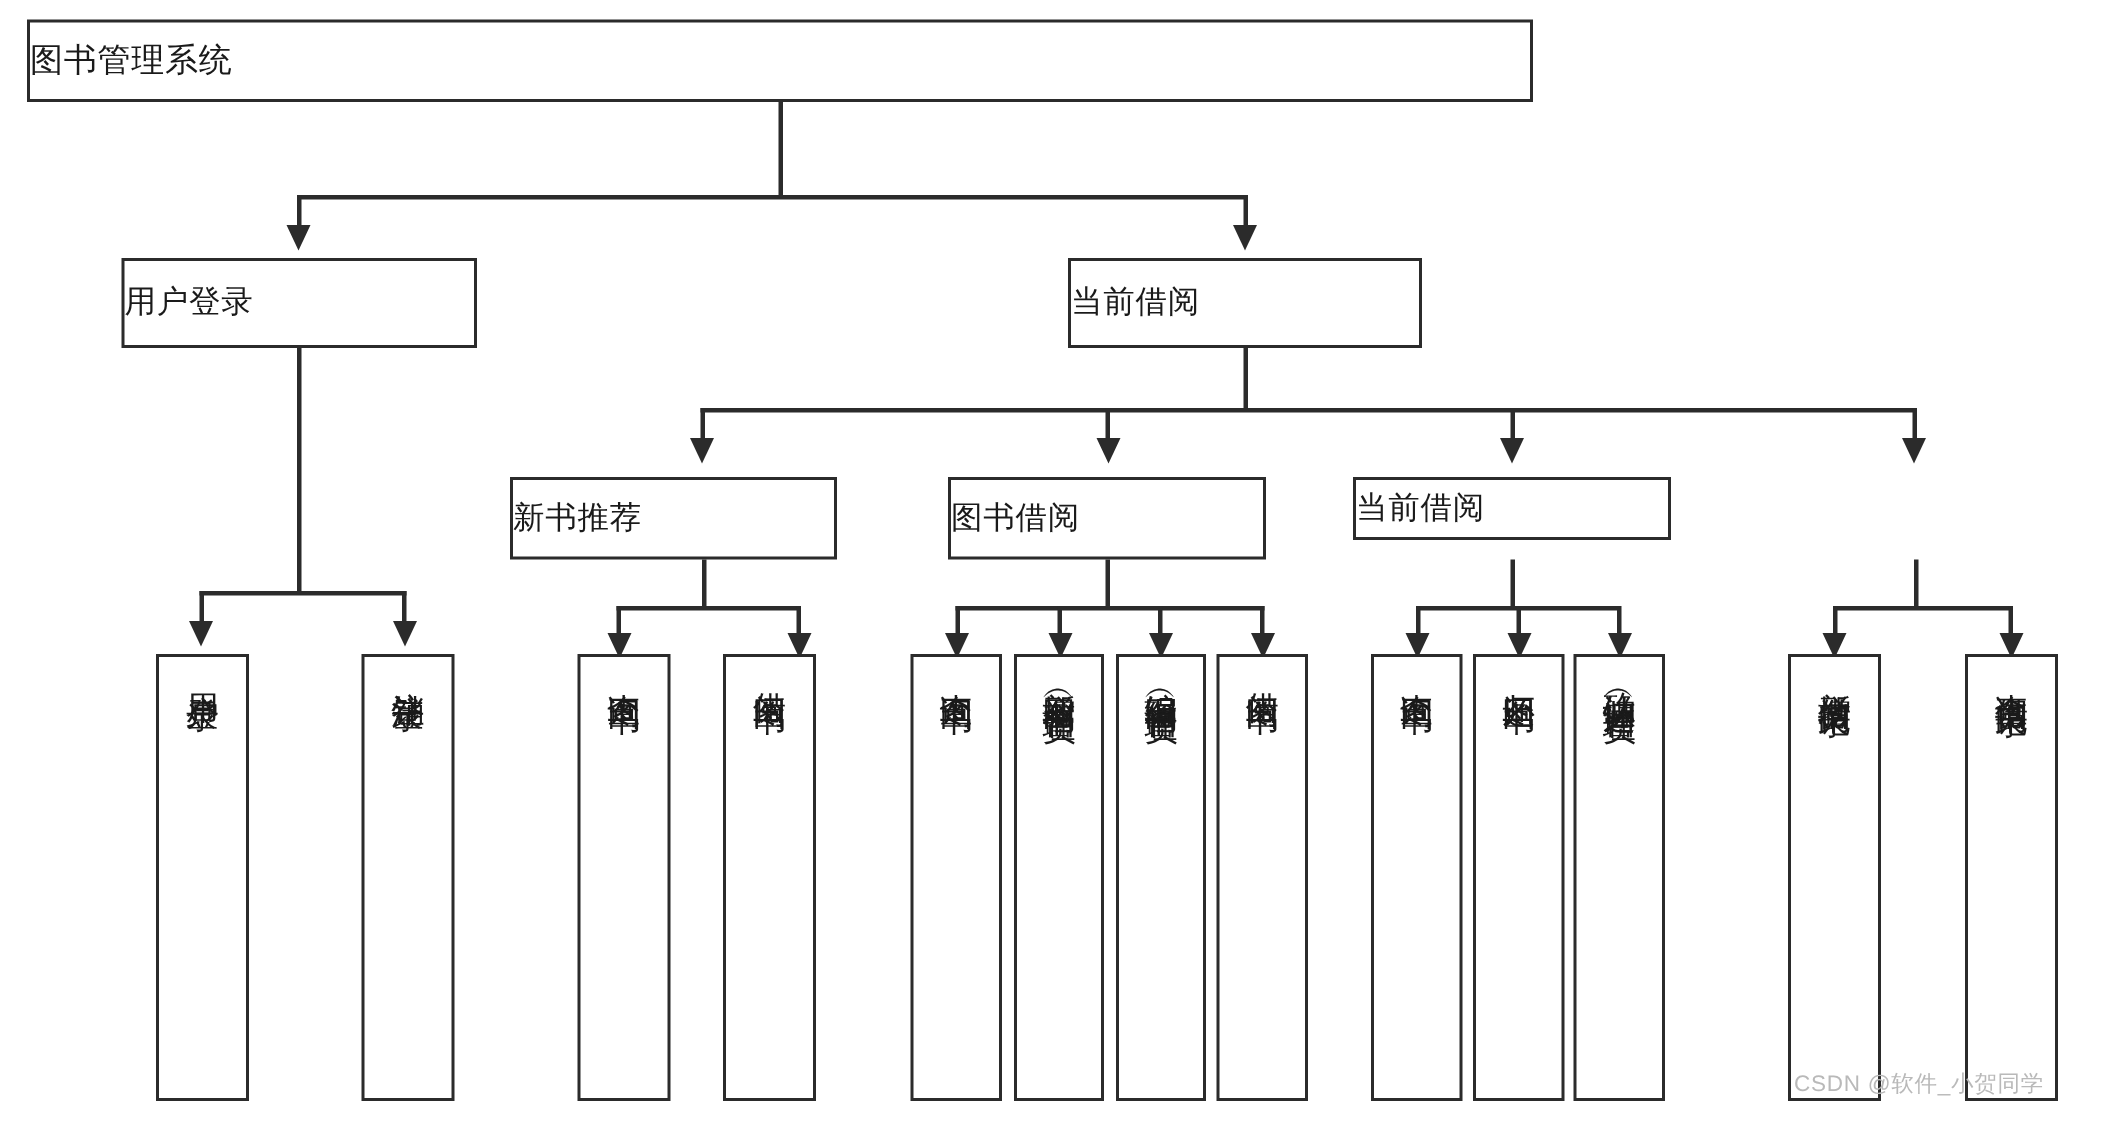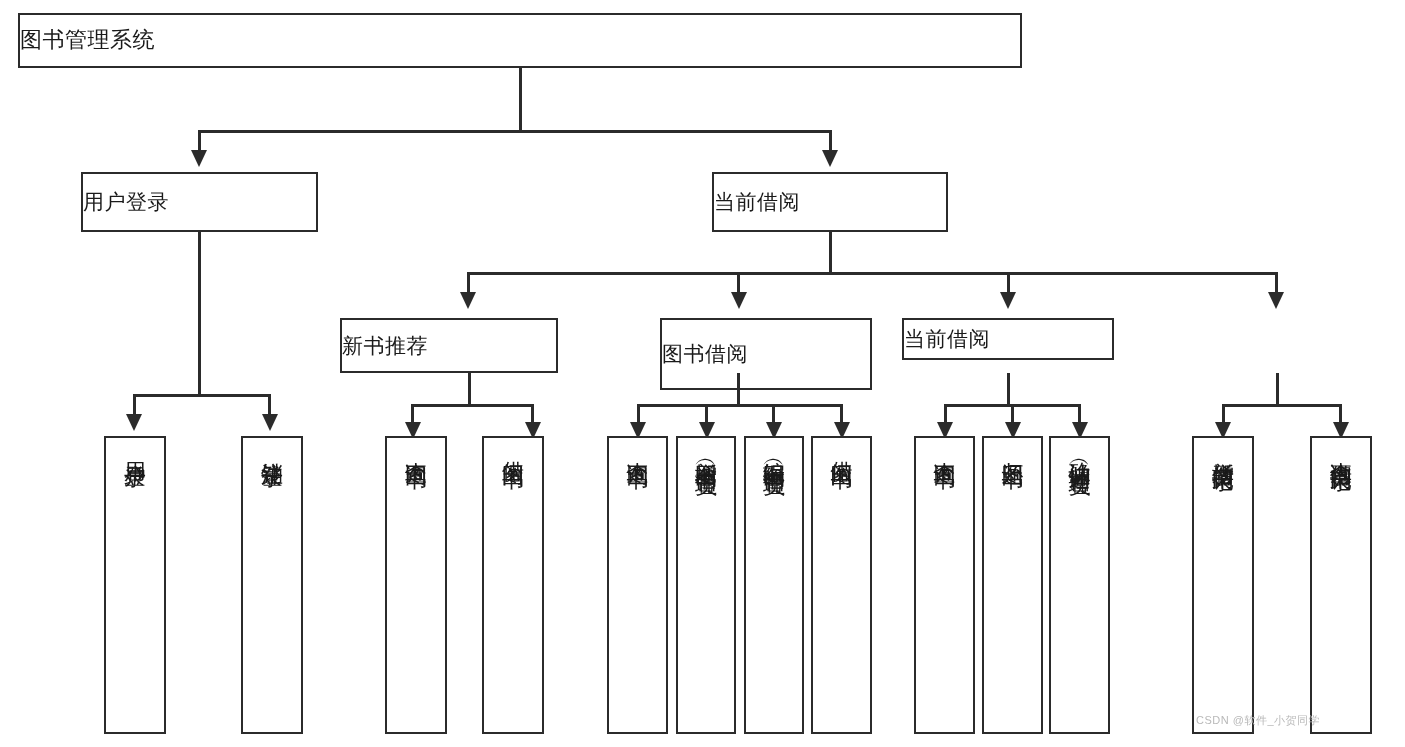--- a/index.html
+++ b/index.html
@@ -68,21 +68,21 @@
     position: absolute;
     width: 0;
     height: 0;
     border-left: 8px solid transparent;
     border-right: 8px solid transparent;
     border-top: 17px solid #2b2b2b;
   }
   .watermark {
     position: absolute;
     color: #b9b9b9;
-    font-size: 11px;
+    font-size: 15px;
     white-space: nowrap;
     letter-spacing: 0.5px;
   }
 </style>
 </head>
 <body>
 
 <div id="canvas">
 
   <div class="node horiz root" style="left:18px; top:13px; width:1004px; height:55px;">
@@ -118,21 +118,21 @@
   <div class="vline" style="left:1007px; top:272px; height:22px;"></div>
   <div class="vline" style="left:1275px; top:272px; height:22px;"></div>
   <div class="arrow" style="left:460px; top:292px;"></div>
   <div class="arrow" style="left:731px; top:292px;"></div>
   <div class="arrow" style="left:1000px; top:292px;"></div>
   <div class="arrow" style="left:1268px; top:292px;"></div>
 
   <div class="node horiz" style="left:340px; top:318px; width:218px; height:55px;">
     <span class="label">新书推荐</span>
   </div>
-  <div class="node horiz" style="left:632px; top:318px; width:212px; height:72px;margin-left:28px;">
+  <div class="node horiz" style="left:632px; top:318px; width:212px; height:55px;">
     <span class="label">图书借阅</span>
   </div>
   <div class="node horiz" style="left:902px; top:318px; width:212px; height:42px;">
     <span class="label">当前借阅</span>
   </div>
 
   <div class="vline" style="left:468px; top:373px; height:33px;"></div>
   <div class="hline" style="left:411px; top:404px; width:123px;"></div>
   <div class="vline" style="left:411px; top:404px; height:22px;"></div>
   <div class="vline" style="left:531px; top:404px; height:22px;"></div>

